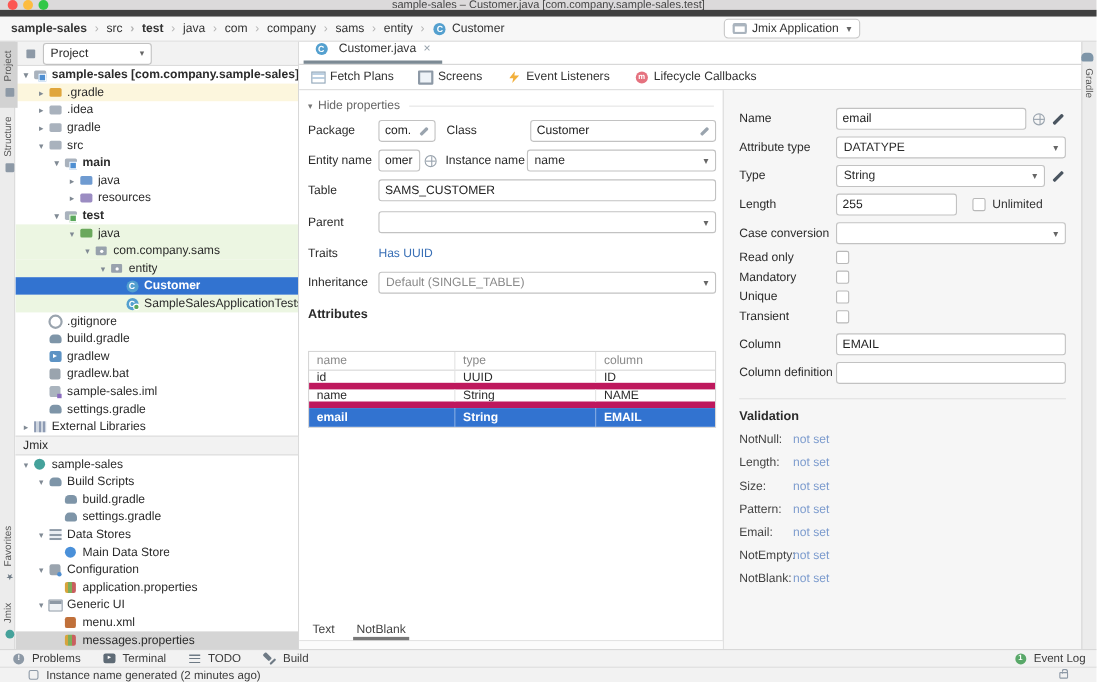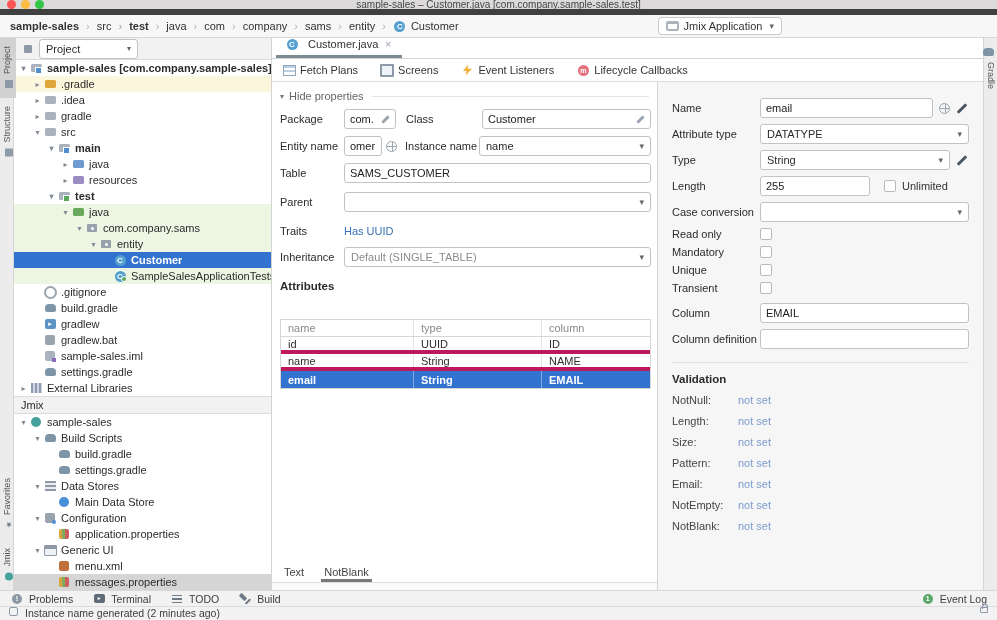--- a/index.html
+++ b/index.html
@@ -135,21 +135,21 @@
   .dd{height:20px;border:1px solid #c2c2c2;border-radius:3px;background:#fff;display:flex;align-items:center;padding:0 6px;flex:1;min-width:0}
   .dd::after{content:'▾';margin-left:auto;color:#666;font-size:9px}
   .dd .ddval{overflow:hidden;white-space:nowrap}
   .dd.gray .ddval{color:#8b8b8b}
   .link{color:#3a70b6}
   .attr-title{font-weight:bold;font-size:11.5px;margin:13px 8px 0 8px}
   .attr-toolbar{display:flex;align-items:center;gap:11px;margin:6px 8px 0 9px;height:17px}
   .attr-table{margin:4px 6px 0 8px;border:1px solid #d6d6d6}
   .arow{display:flex;height:17px;align-items:center}
   .arow.head{color:#8a8a8a;border-bottom:1px solid #d6d6d6}
-  .arow.body:not(.sel){border-bottom:4px solid #be185d}
+  .arow.body:not(.sel){border-bottom:6px solid #be185d}
   .ac{padding:0 7px;overflow:hidden;white-space:nowrap;height:100%;display:flex;align-items:center}
   .ac1{width:132px}.ac2{width:128px;border-left:1px solid #e3e3e3}.ac3{flex:1;border-left:1px solid #e3e3e3}
   .arow.sel{background:#3273d0;color:#fff;font-weight:bold}
   .arow.sel .ac2,.arow.sel .ac3{border-left-color:rgba(255,255,255,.4)}
   .btabs{margin-top:auto;height:21px;display:flex;align-items:center;gap:20px;padding-left:12px;border-bottom:1px solid #dcdcdc;flex:none}
   .btab{height:100%;display:flex;align-items:center;position:relative;color:#444}
   .btab.active::after{content:'';position:absolute;left:-3px;right:-3px;bottom:0;height:3px;background:#787878}
   .bstrip{height:7px;flex:none;background:#fbfbfb}
 
   
@@ -157,29 +157,29 @@
   .irow{display:flex;align-items:center;margin-top:6px}
   .irow.first{margin-top:16px}
   .ilabel{width:88px;flex:none;color:#2b2b2b}
   .inspector .tfield{flex:1}
   .inspector .gap{width:6px;flex:none}
   .cb{width:12px;height:12px;border:1px solid #b9b9b9;border-radius:2px;background:#fff;flex:none}
   .cbl{margin-left:6px;color:#333}
   .ins-div{height:1px;background:#e0e0e0;margin-top:13px}
   .vtitle{font-weight:bold;font-size:11.5px;margin-top:10px}
   .vrow{display:flex;align-items:center;margin-top:9px}
-  .vlabel{width:66px;color:#444}
+  .vlabel{width:49px;color:#444}
   .vlink{color:#7d9cce}
 
   
   .stoolbar{height:16px;background:#f2f2f2;border-top:1px solid #d8d8d8;display:flex;align-items:center;padding:0 10px;gap:19px;font-size:10.5px;color:#3c3c3c}
   .stitem{display:flex;align-items:center}
   .stitem .ic{margin-right:5px}
   .eventlog{margin-left:auto}
-  .statusbar{height:14px;background:#f2f2f2;border-top:1px solid #dcdcdc;display:flex;padding:0 9px;font-size:10.5px;color:#3c3c3c}
+  .statusbar{height:14px;background:#f2f2f2;border-top:1px solid #dcdcdc;display:flex;align-items:center;padding:0 26px;font-size:10.5px;color:#3c3c3c}
   .sbico{width:9px;height:9px;border:1px solid #8d99a6;border-radius:2px;margin-right:7px;flex:none}
   .lock{width:8px;height:6px;border:1px solid #8d99a6;border-radius:1px;position:relative;margin-left:auto}
   .lock::before{content:'';position:absolute;top:-4px;left:1px;width:4px;height:4px;border:1px solid #8d99a6;border-bottom:none;border-radius:3px 3px 0 0}
 </style>
 </head>
 <body>
 
 <div class="titlebar">
   <div class="lights">
     <span class="light red"></span>

